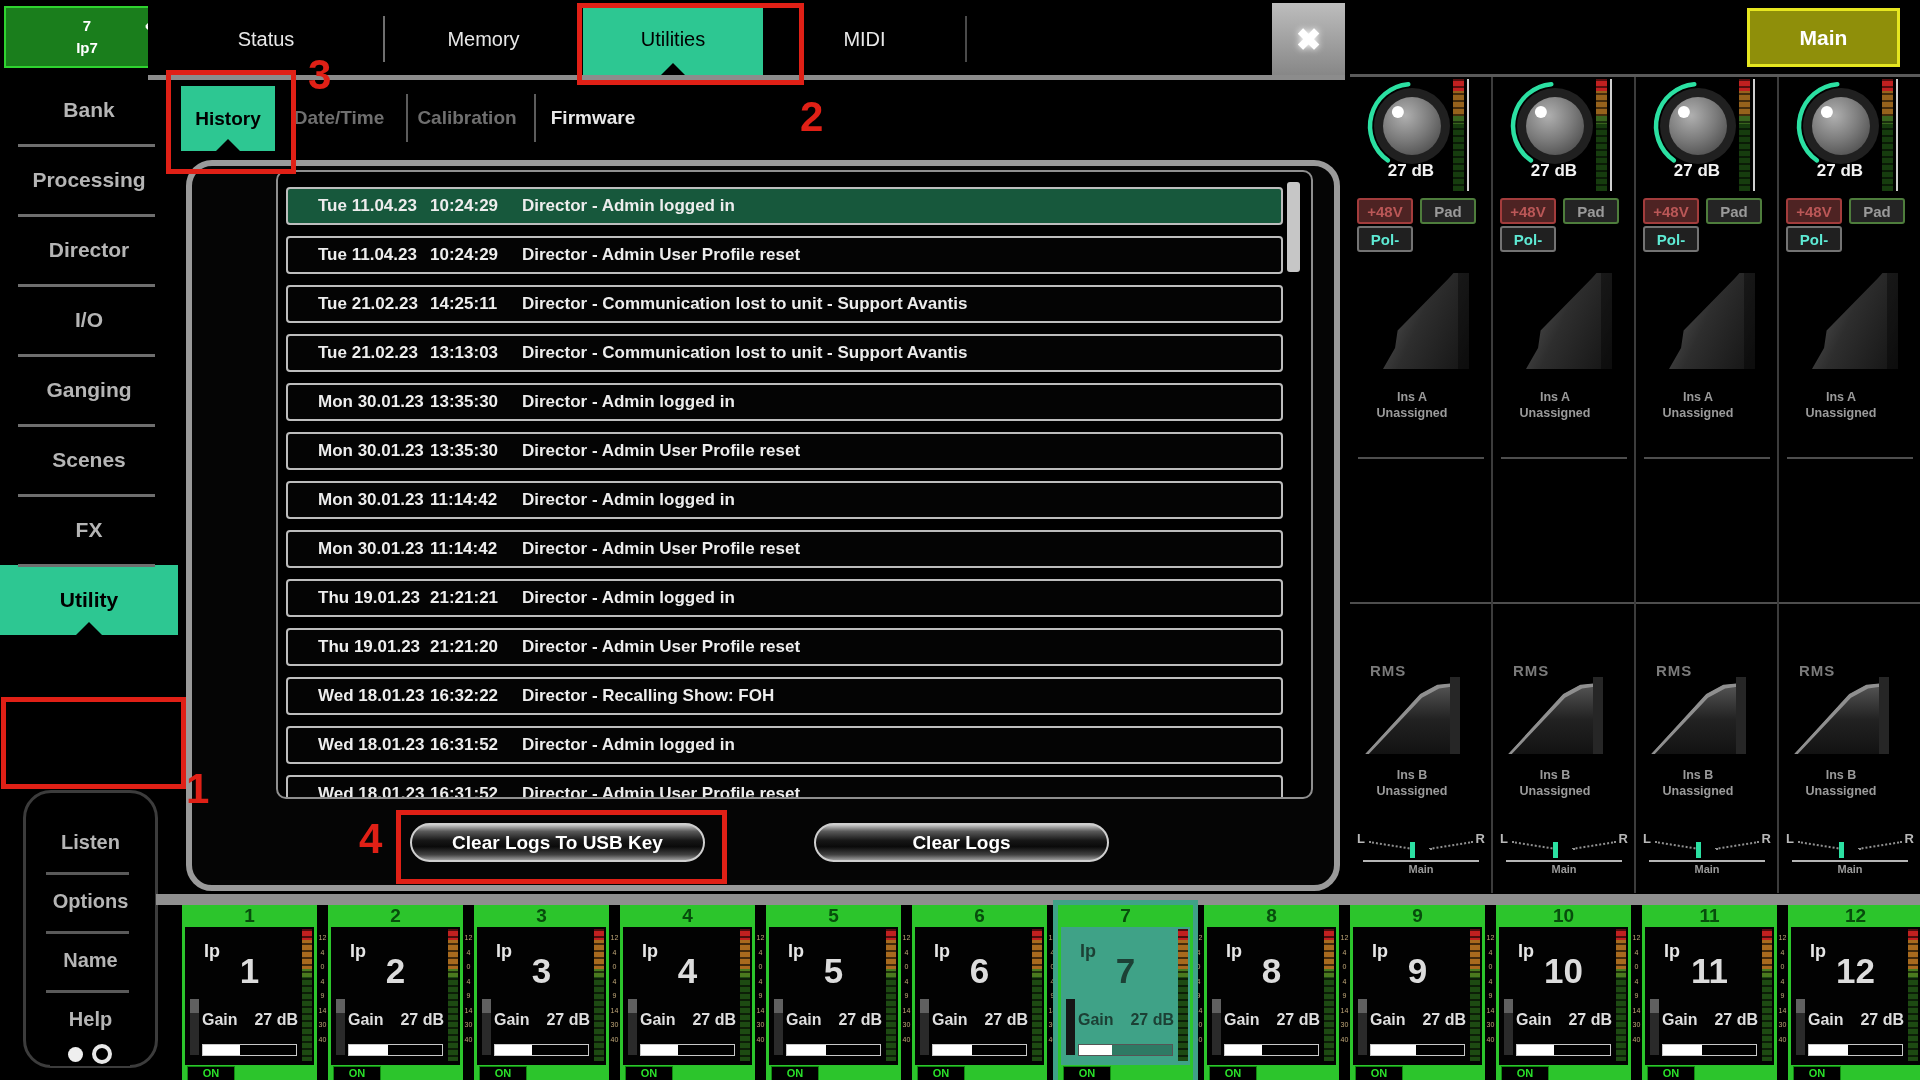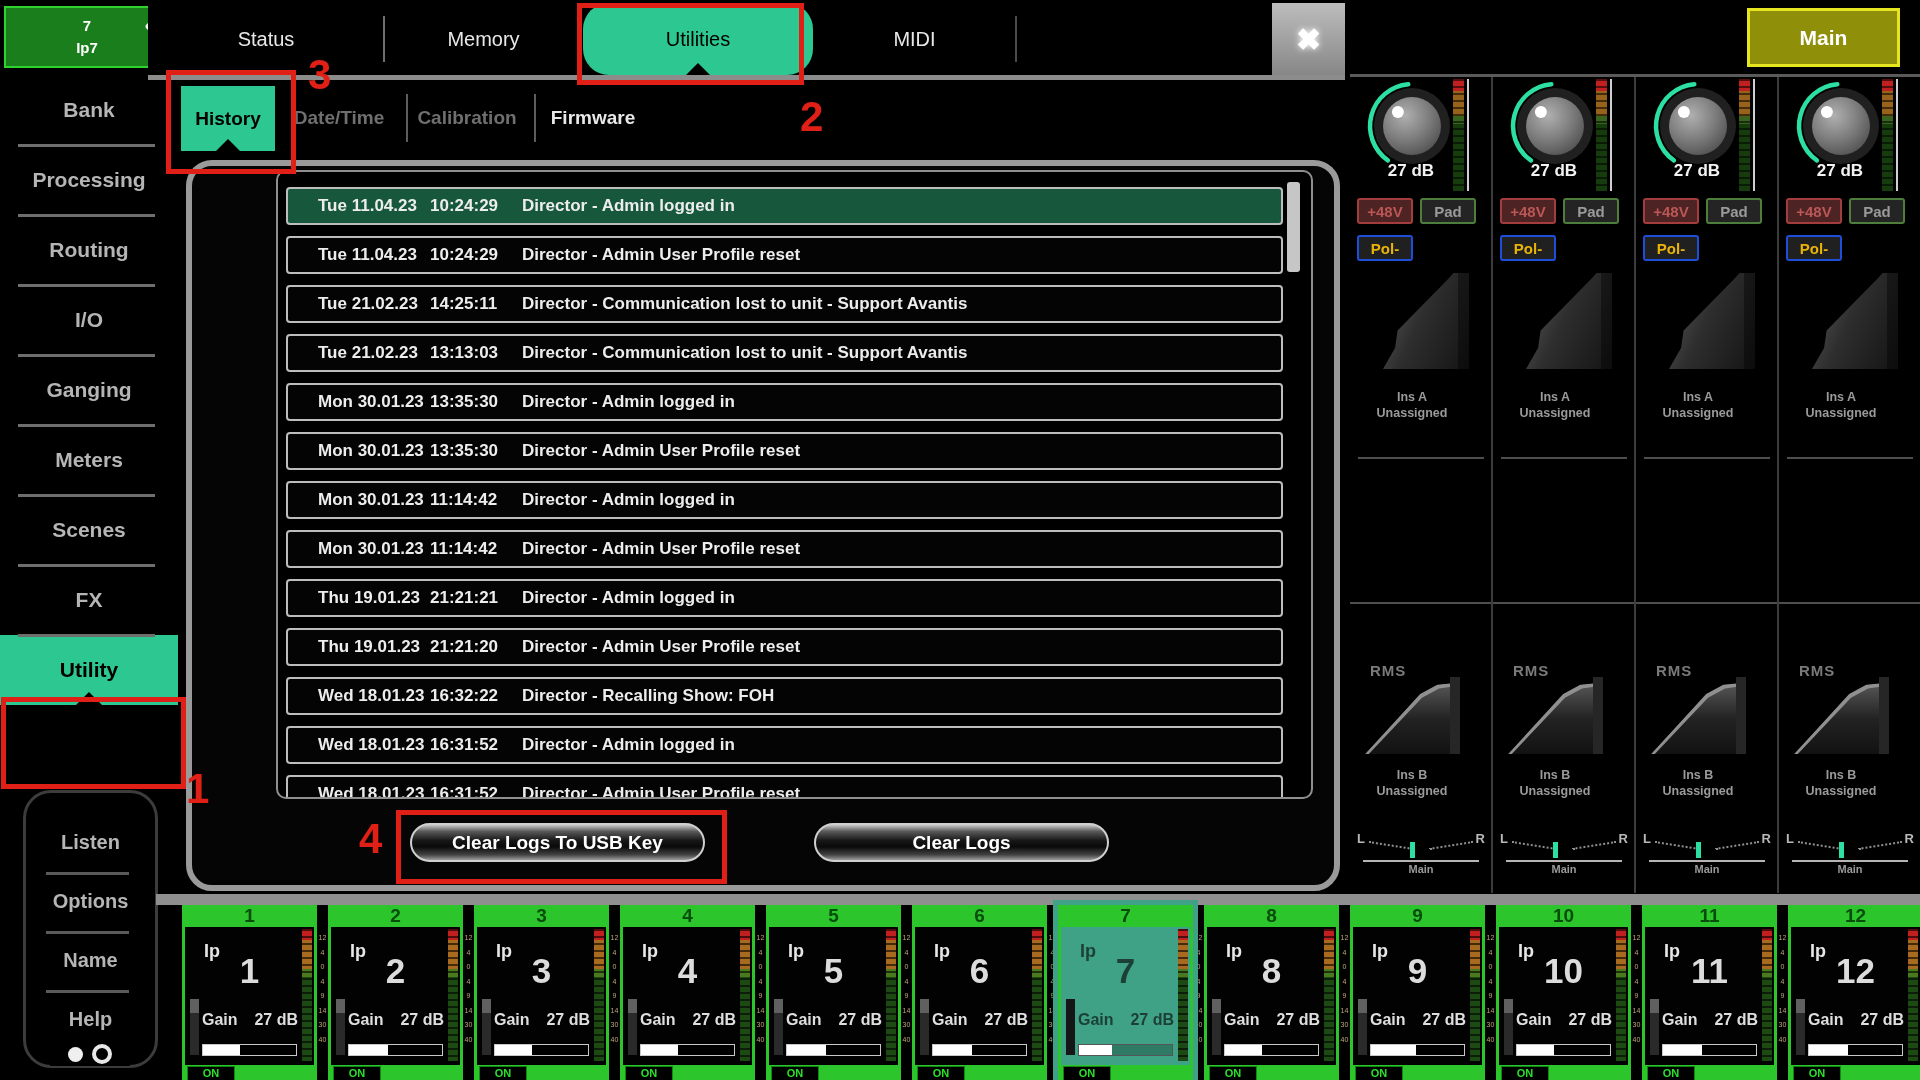--- a/index.html
+++ b/index.html
@@ -27,21 +27,21 @@
     display:flex;align-items:center;justify-content:center;gap:9px;}
   #dot-filled{width:15px;height:15px;border-radius:50%;background:#efefef;}
   #dot-ring{width:12px;height:12px;border-radius:50%;border:4px solid #e8e8e8;background:transparent;}
   
   #tabbar{position:absolute;left:148px;top:3px;width:1197px;height:72px;background:#000;display:flex;}
   .tab{position:relative;height:100%;display:flex;align-items:center;justify-content:center;
     color:#e8e8e8;font-size:20px;font-weight:normal;}
   .tab:nth-of-type(1){width:236px;}
   .tab:nth-of-type(2){width:199px;}
   .tab:nth-of-type(2)::before{content:"";position:absolute;left:-1px;top:13px;height:46px;width:2px;background:#6f6f6f;}
-  .tab:nth-of-type(3){width:230px;border-radius:26px;}
+  .tab:nth-of-type(3){width:180px;}
   .tab:nth-of-type(4){width:203px;}
   .tab:nth-of-type(4)::after{content:"";position:absolute;right:-1px;top:13px;height:46px;width:2px;background:#4a4a4a;}
   .tab.sel{background:#2dc792;color:#000;}
   .tab.sel::after{content:"";position:absolute;bottom:0;left:50%;transform:translateX(-50%);
     width:0;height:0;border-left:12px solid transparent;border-right:12px solid transparent;border-bottom:12px solid #000;}
   #tab-fill{flex:1;}
   #close-btn{width:73px;height:100%;background:linear-gradient(#bdbdbd,#878787);display:flex;align-items:center;
     justify-content:center;color:#fff;font-size:30px;font-weight:bold;text-shadow:0 0 7px #fff;}
   #tab-underline{position:absolute;left:148px;top:75px;width:1197px;height:5px;background:#8c8c8c;}
   
@@ -88,21 +88,21 @@
   .knobwrap{position:absolute;left:12px;top:1px;width:100px;height:96px;}
   .pmeter{position:absolute;left:103px;top:2px;width:11px;height:112px;
     background:repeating-linear-gradient(to bottom,rgba(0,0,0,.55) 0 2px,rgba(0,0,0,0) 2px 7px),
       linear-gradient(to bottom,#c02020 0 11%,#96621c 11% 33%,#39641e 33% 40%,#163c0e 40% 100%);}
   .pmline{position:absolute;left:117px;top:2px;width:2px;height:112px;background:#d0d0d0;}
   .dbtext{position:absolute;left:0;top:84px;width:122px;text-align:center;color:#f2f2f2;font-size:17px;font-weight:bold;}
   .sbtn{position:absolute;width:56px;height:26px;box-sizing:border-box;border-radius:3px;
     display:flex;align-items:center;justify-content:center;font-size:15px;font-weight:bold;}
   .b48{left:7px;top:121px;background:#4e2323;border:2px solid #a33c3c;color:#bb5757;}
   .bpad{left:70px;top:121px;background:#242424;border:2px solid #4e7d3c;color:#9a9a9a;}
-  .bpol{left:7px;top:158px;background:#202020;border:2px solid #1d4ed8;color:#eab308;}
+  .bpol{left:7px;top:149px;background:#202020;border:2px solid #737373;color:#5eead4;}
   .wedge{position:absolute;left:33px;top:196px;width:86px;height:96px;
     clip-path:polygon(0 100%,14% 78%,17% 60%,76% 6%,82% 0,100% 0,100% 100%);
     background:linear-gradient(115deg,#5e5e5e 0%,#2e2e2e 45%,#141414 100%);}
   .wbar{position:absolute;left:108px;top:196px;width:11px;height:96px;background:rgba(0,0,0,.38);}
   .inslabel{position:absolute;left:0;width:124px;text-align:center;color:#9a9a9a;font-size:12.5px;line-height:16px;font-weight:bold;}
   .insa{top:312px;}
   .sdiv1{position:absolute;left:8px;top:380px;width:126px;height:2px;background:#4e4e4e;}
   .sdiv2{position:absolute;left:0;top:525px;width:100%;height:2px;background:#4e4e4e;}
   .rms{position:absolute;left:20px;top:585px;color:#7a7a7a;font-size:15px;font-weight:bold;letter-spacing:1px;}
   .curve{position:absolute;left:15px;top:600px;width:95px;height:77px;
@@ -184,34 +184,31 @@
   <div id="sidebar">
   <div class="side-item">
     <span>Bank</span>
   </div>
 
   <div class="side-item">
     <span>Processing</span>
   </div>
 
   <div class="side-item">
-    <span>Routing</span>
+    <span>Director</span>
   </div>
 
   <div class="side-item">
     <span>I/O</span>
   </div>
 
   <div class="side-item">
     <span>Ganging</span>
   </div>
 
-  <div class="side-item">
-    <span>Meters</span>
-  </div>
 
   <div class="side-item">
     <span>Scenes</span>
   </div>
 
   <div class="side-item">
     <span>FX</span>
   </div>
 
 

